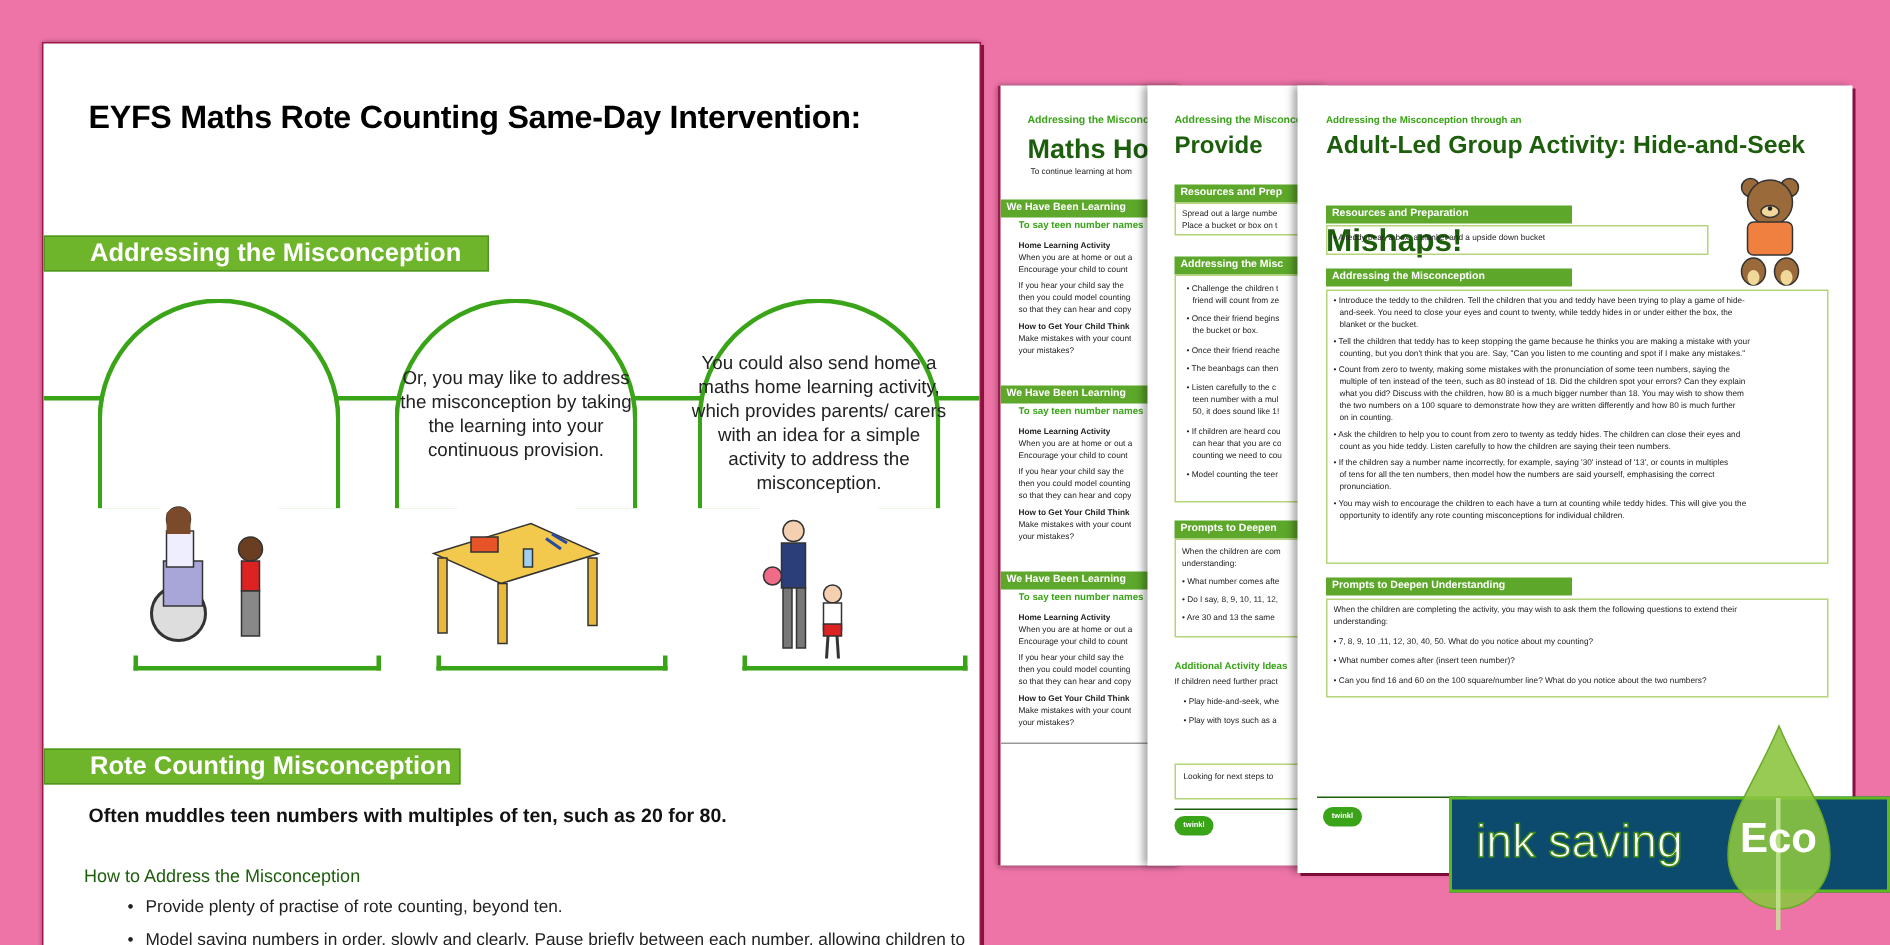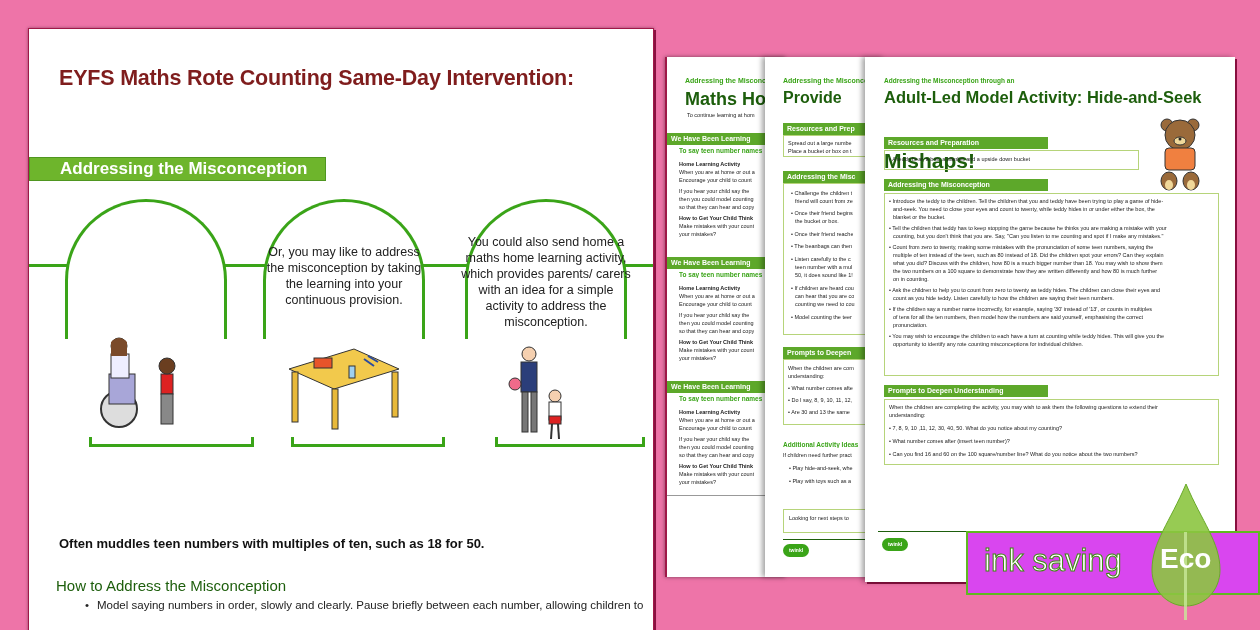--- a/index.html
+++ b/index.html
@@ -3,55 +3,55 @@
 <meta charset="utf-8">
 <style>
   * { box-sizing: border-box; margin: 0; padding: 0; }
   html, body { width: 1260px; height: 630px; overflow: hidden; }
   body { background: #ee74a8; font-family: "Liberation Sans", sans-serif; position: relative; }
 
   .page { position: absolute; background: #fff; overflow: hidden; }
   .main-page { left: 28px; top: 28px; width: 626px; height: 620px; box-shadow: 2px 2px 0 #8a1040, 0 0 3px rgba(0,0,0,0.4); border: 1px solid #a01848; }
 
   .main-title { position: absolute; left: 30px; top: 35px; font-size: 21.5px; font-weight: bold; line-height: 29px; letter-spacing: -0.2px; }
-  .main-title .l1 { color: #7f1d1d; display: block; }
+  .main-title .l1 { color: #000000; display: block; }
   .main-title .l2 { color: #1d5e0c; display: block; }
 
   .section-bar { position: absolute; left: 0; height: 24px; background: #6eb52c; border: 1px solid #4f9620; color: #fff; font-weight: bold; font-size: 17px; line-height: 22px; padding-left: 30px; }
   .bar1 { top: 128px; width: 297px; }
   .bar2 { top: 470px; width: 278px; }
 
   .arch-wrap { position: absolute; left: 0; top: 165px; width: 626px; height: 280px; }
   .arch-line { position: absolute; top: 70px; height: 3px; background: #3aa418; }
   .arch { position: absolute; top: 5px; width: 162px; height: 140px; border: 3px solid #3aa418; border-bottom: none; border-radius: 81px 81px 0 0; }
   .arch-text { position: absolute; width: 170px; text-align: center; font-size: 12.5px; line-height: 16px; color: #222; }
   .bracket { position: absolute; top: 243px; height: 10px; border: 3px solid #3aa418; border-top: none; }
   .illus { position: absolute; }
 
   .misconception-text { position: absolute; left: 30px; top: 507px; font-size: 13px; font-weight: bold; color: #111; }
-  .how-heading { position: absolute; left: 27px; top: 548px; font-size: 15px; color: #1d5e0c; font-weight: normal; }
+  .how-heading { position: absolute; left: 27px; top: 548px; font-size: 12px; color: #1d5e0c; font-weight: normal; }
   .bullets { position: absolute; left: 68px; top: 570px; font-size: 11.5px; color: #222; list-style: none; }
   .bullets li { margin-bottom: 10px; position: relative; }
   .bullets li::before { content: "•"; position: absolute; left: -12px; }
 
   
   .page-a { left: 665px; top: 57px; width: 120px; height: 520px; box-shadow: 0 0 4px rgba(0,0,0,0.5); border-left: 2px solid #a01848; }
   .page-b { left: 765px; top: 57px; width: 120px; height: 520px; box-shadow: -3px 0 5px rgba(0,0,0,0.35); }
   .page-c { left: 865px; top: 57px; width: 370px; height: 525px; box-shadow: -3px 0 5px rgba(0,0,0,0.35), 2px 2px 0 #8a1040; }
 
   .kicker { font-size: 7px; color: #3aa418; font-weight: bold; position: absolute; }
   .pg-title { color: #1d5e0c; font-weight: bold; position: absolute; white-space: nowrap; }
   .small { font-size: 5.5px; color: #222; line-height: 8px; }
   .gbar { position: absolute; background: #5da82a; color: #fff; font-weight: bold; font-size: 7px; line-height: 12px; padding-left: 4px; white-space: nowrap; overflow: hidden; }
   .gbox { position: absolute; border: 1px solid #b6d47a; }
   .txt { position: absolute; white-space: nowrap; overflow: hidden; }
   .twinkl { position: absolute; width: 26px; height: 13px; background: #3aa418; border-radius: 7px; color: #fff; font-size: 5px; font-weight: bold; text-align: center; line-height: 13px; }
   .footer-line { position: absolute; height: 1px; background: #1d5e0c; }
 
-  .eco { position: absolute; left: 966px; top: 531px; width: 294px; height: 64px; background: #d946ef; border: 2px solid #5fb820; }
+  .eco { position: absolute; left: 966px; top: 531px; width: 294px; height: 64px; background: #0c4a6e; border: 2px solid #5fb820; }
   .eco-text { position: absolute; left: 16px; top: 10px; font-size: 31px; color: #fff; -webkit-text-stroke: 1px #3d8a12; }
   .eco-leaf { position: absolute; left: 1150px; top: 482px; width: 72px; height: 140px; }
   .eco-label { position: absolute; left: 1160px; top: 543px; font-size: 28px; font-weight: bold; color: #fff; }
 </style>
 </head>
 <body>
 
 <div class="page main-page">
   <h1 class="main-title">
     <span class="l1">EYFS Maths Rote Counting Same-Day Intervention:</span>
@@ -104,23 +104,25 @@
       <rect x="42" y="72" width="12" height="8" fill="#d22" stroke="#333"></rect>
       <line x1="45" y1="80" x2="44" y2="95" stroke="#333" stroke-width="2"></line>
       <line x1="51" y1="80" x2="52" y2="95" stroke="#333" stroke-width="2"></line>
     </svg>
 
     <div class="bracket" style="left:60px;width:165px;"></div>
     <div class="bracket" style="left:262px;width:154px;"></div>
     <div class="bracket" style="left:466px;width:150px;"></div>
   </div>
 
-  <p class="misconception-text">Often muddles teen numbers with multiples of ten, such as 18 for 50.</p>
+  <div class="section-bar bar2">Rote Counting Misconception</div>
+  <p class="misconception-text">Often muddles teen numbers with multiples of ten, such as 20 for 80.</p>
   <h3 class="how-heading">How to Address the Misconception</h3>
   <ul class="bullets">
+    <li>Provide plenty of practise of rote counting, beyond ten.</li>
     <li>Model saying numbers in order, slowly and clearly. Pause briefly between each number, allowing children to</li>
   </ul>
 </div>
 
 <div class="page page-a">
   <div class="kicker" style="left:18px;top:20px;">Addressing the Misconce</div>
   <div class="pg-title" style="left:18px;top:32px;font-size:18px;">Maths Hom</div>
   <div class="txt small" style="left:20px;top:54px;">To continue learning at hom</div>
 
   <div class="gbar" style="left:0;top:76px;width:100px;">We Have Been Learning</div>
@@ -201,21 +203,21 @@
 
   <div class="gbox" style="left:18px;top:452px;width:110px;height:24px;"></div>
   <div class="txt small" style="left:24px;top:457px;">Looking for next steps to</div>
 
   <div class="footer-line" style="left:18px;top:482px;width:110px;"></div>
   <div class="twinkl" style="left:18px;top:487px;">twinkl</div>
 </div>
 
 <div class="page page-c">
   <div class="kicker" style="left:19px;top:20px;font-size:6.5px;">Addressing the Misconception through an</div>
-  <div class="pg-title" style="left:19px;top:31px;font-size:16.5px;">Adult-Led Model Activity: Hide-and-Seek</div>
+  <div class="pg-title" style="left:19px;top:31px;font-size:16.5px;">Adult-Led Group Activity: Hide-and-Seek</div>
   <div class="pg-title" style="left:19px;top:52px;font-size:21px;margin-top:40px;">Mishaps!</div>
 
   <svg style="position:absolute;left:290px;top:58px;" width="50" height="78">
     <circle cx="12" cy="10" r="6" fill="#9a6a3a" stroke="#333"></circle>
     <circle cx="38" cy="10" r="6" fill="#9a6a3a" stroke="#333"></circle>
     <circle cx="25" cy="20" r="15" fill="#9a6a3a" stroke="#333"></circle>
     <ellipse cx="25" cy="26" rx="6" ry="4" fill="#f0d89a" stroke="#333"></ellipse>
     <circle cx="25" cy="24" r="1.5" fill="#222"></circle>
     <rect x="10" y="33" width="30" height="22" rx="4" fill="#f08040" stroke="#333"></rect>
     <ellipse cx="14" cy="66" rx="8" ry="9" fill="#9a6a3a" stroke="#333"></ellipse>

